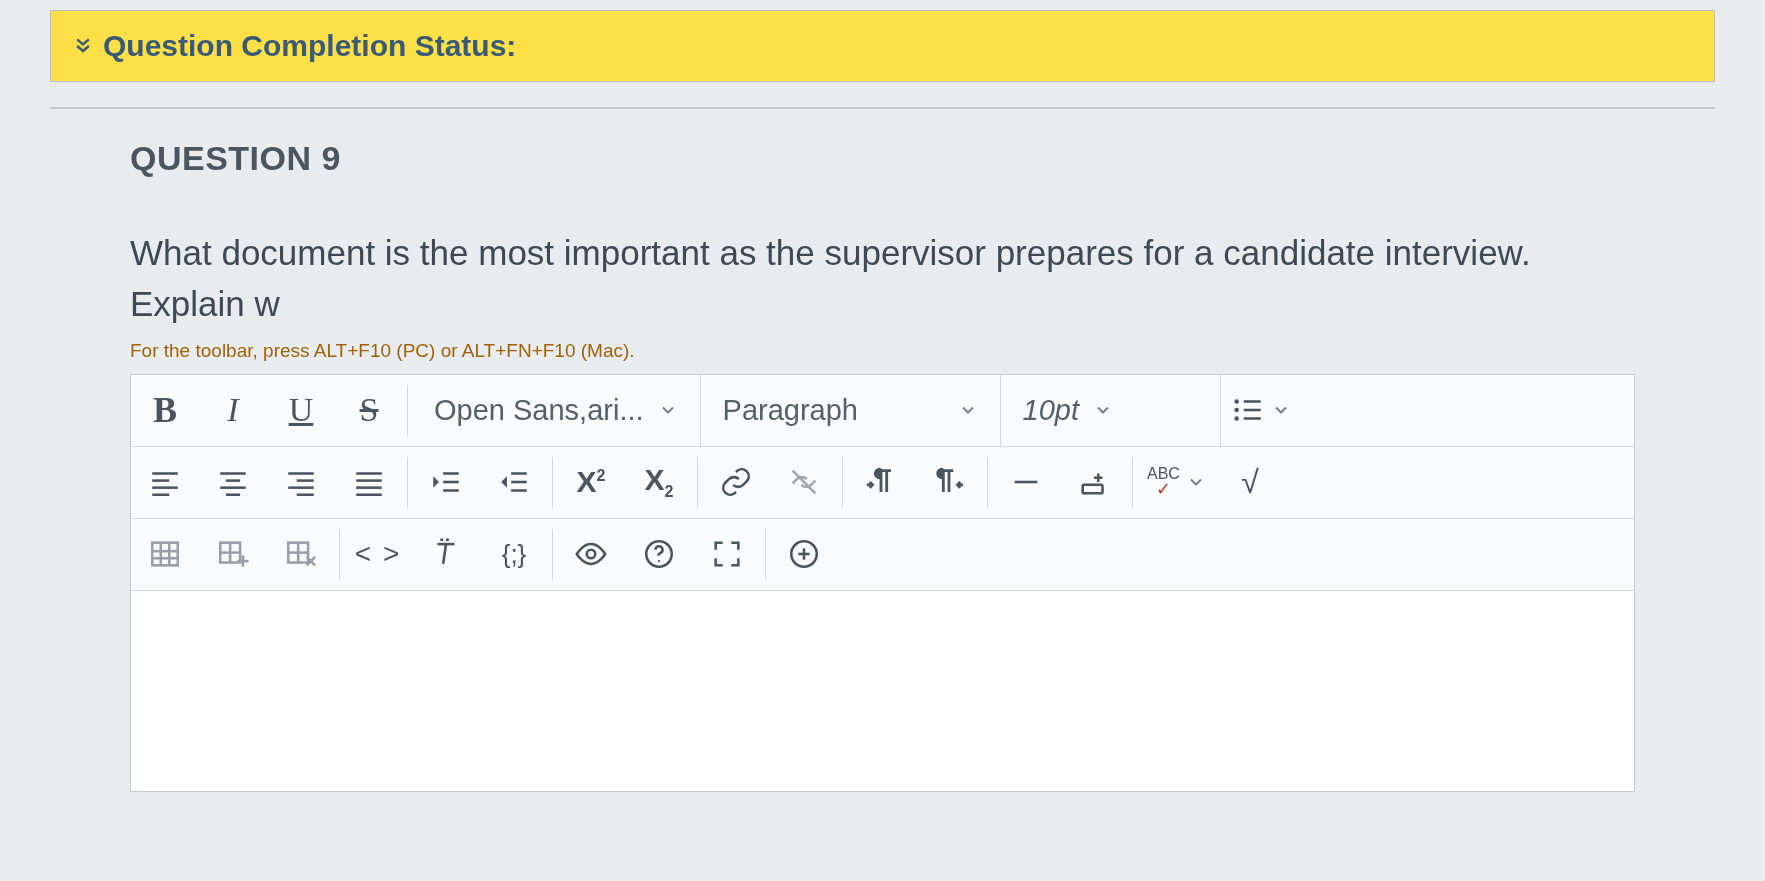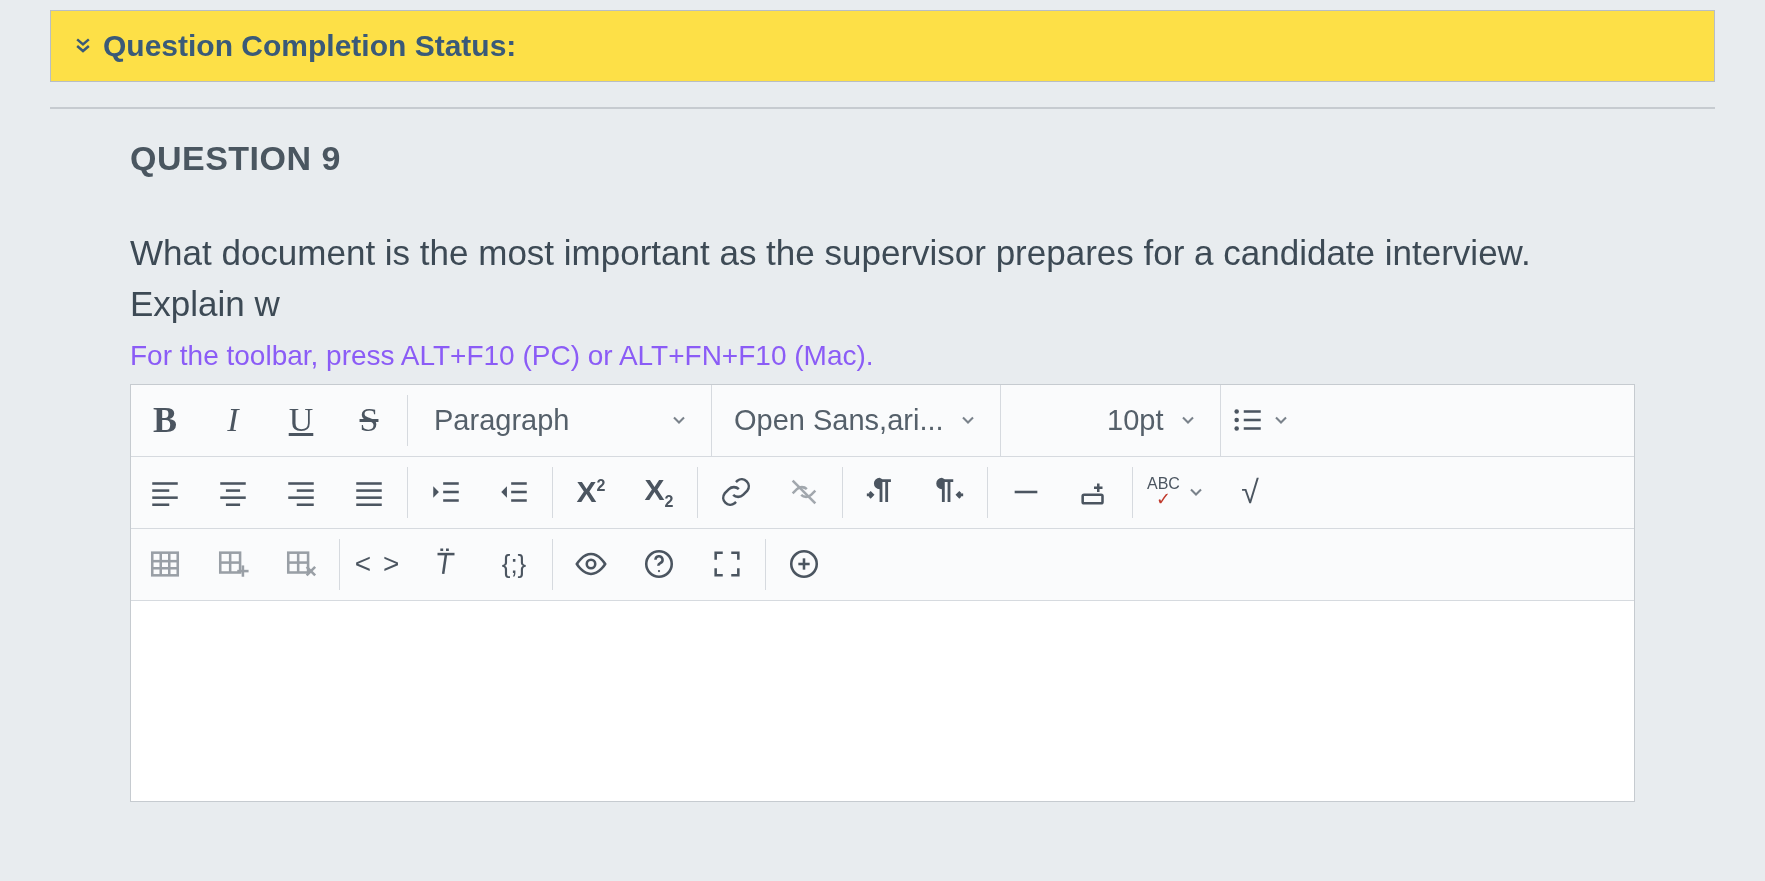--- a/index.html
+++ b/index.html
@@ -39,22 +39,22 @@
     letter-spacing: 0.5px;
     margin-bottom: 50px;
   }
   .question-text {
     font-size: 35px;
     color: #3d4a55;
     margin-bottom: 10px;
     line-height: 1.45;
   }
   .toolbar-hint {
-    font-size: 28px;
-    color: #8b5cf6;
+    font-size: 19px;
+    color: #a16207;
     margin-bottom: 12px;
   }
   .editor {
     border: 1px solid #c6cbd0;
     background: #fafbfc;
     width: 100%;
   }
   .tb-row {
     display: flex;
     align-items: stretch;
@@ -84,21 +84,21 @@
     gap: 14px;
     padding: 0 22px;
     color: #55606a;
     font-size: 29px;
     cursor: pointer;
     border-right: 1px solid #d6dadf;
     white-space: nowrap;
   }
   .tb-select.wide { min-width: 300px; justify-content: space-between; }
   .tb-select.med  { min-width: 280px; justify-content: space-between; }
-  .tb-select.sml  { min-width: 220px; justify-content: flex-end; }
+  .tb-select.sml  { min-width: 220px; justify-content: flex-start; font-style: italic; }
   .chev { width: 20px; height: 20px; flex: 0 0 auto; }
   .glyph-bold { font-weight: 800; font-family: Georgia, serif; font-size: 36px; }
   .glyph-italic { font-style: italic; font-family: Georgia, serif; font-size: 34px; }
   .glyph-under { text-decoration: underline; font-family: Georgia, serif; font-size: 34px; }
   .glyph-strike { text-decoration: line-through; font-family: Georgia, serif; font-size: 34px; }
   .icon-svg { width: 34px; height: 34px; stroke: #4b5560; fill: none; stroke-width: 1.8; }
   .icon-svg-fill { width: 34px; height: 34px; fill: #4b5560; }
   .sup { font-size: 30px; font-weight: bold; }
   .sup sup, .sup sub { font-size: 16px; }
   .abc {
@@ -141,29 +141,29 @@
           <span class="glyph-italic">I</span>
         </div>
       <div class="tb-btn">
           <span class="glyph-under">U</span>
         </div>
       <div class="tb-btn">
           <span class="glyph-strike">S</span>
         </div>
       <div class="tb-sep"></div>
 
+      <div class="tb-select med">
+        <span>Open Sans,ari...</span>
+        <svg class="chev" viewBox="0 0 24 24" fill="none" stroke="#7a828b" stroke-width="2.5">
+            <polyline points="6,9 12,15 18,9"></polyline>
+          </svg>
+      </div>
+
       <div class="tb-select wide">
         <span>Paragraph</span>
-        <svg class="chev" viewBox="0 0 24 24" fill="none" stroke="#7a828b" stroke-width="2.5">
-            <polyline points="6,9 12,15 18,9"></polyline>
-          </svg>
-      </div>
-
-      <div class="tb-select med">
-        <span>Open Sans,ari...</span>
         <svg class="chev" viewBox="0 0 24 24" fill="none" stroke="#7a828b" stroke-width="2.5">
             <polyline points="6,9 12,15 18,9"></polyline>
           </svg>
       </div>
 
       <div class="tb-select sml">
         <span>10pt</span>
         <svg class="chev" viewBox="0 0 24 24" fill="none" stroke="#7a828b" stroke-width="2.5">
             <polyline points="6,9 12,15 18,9"></polyline>
           </svg>

